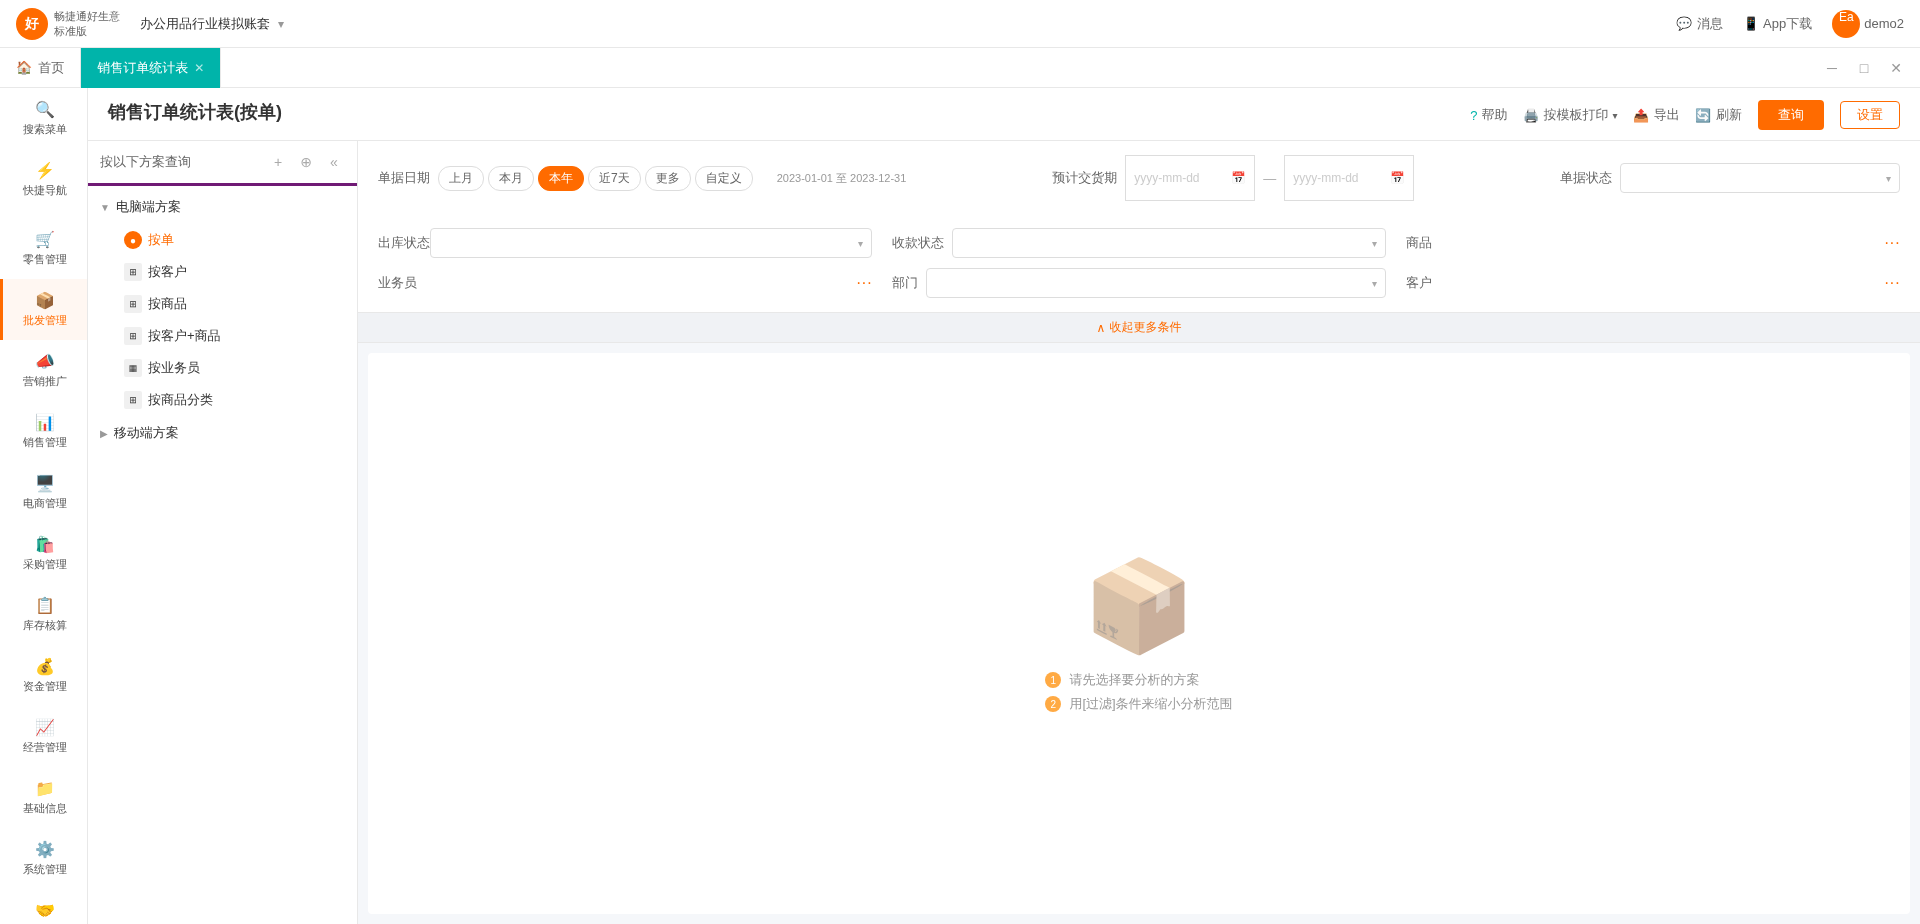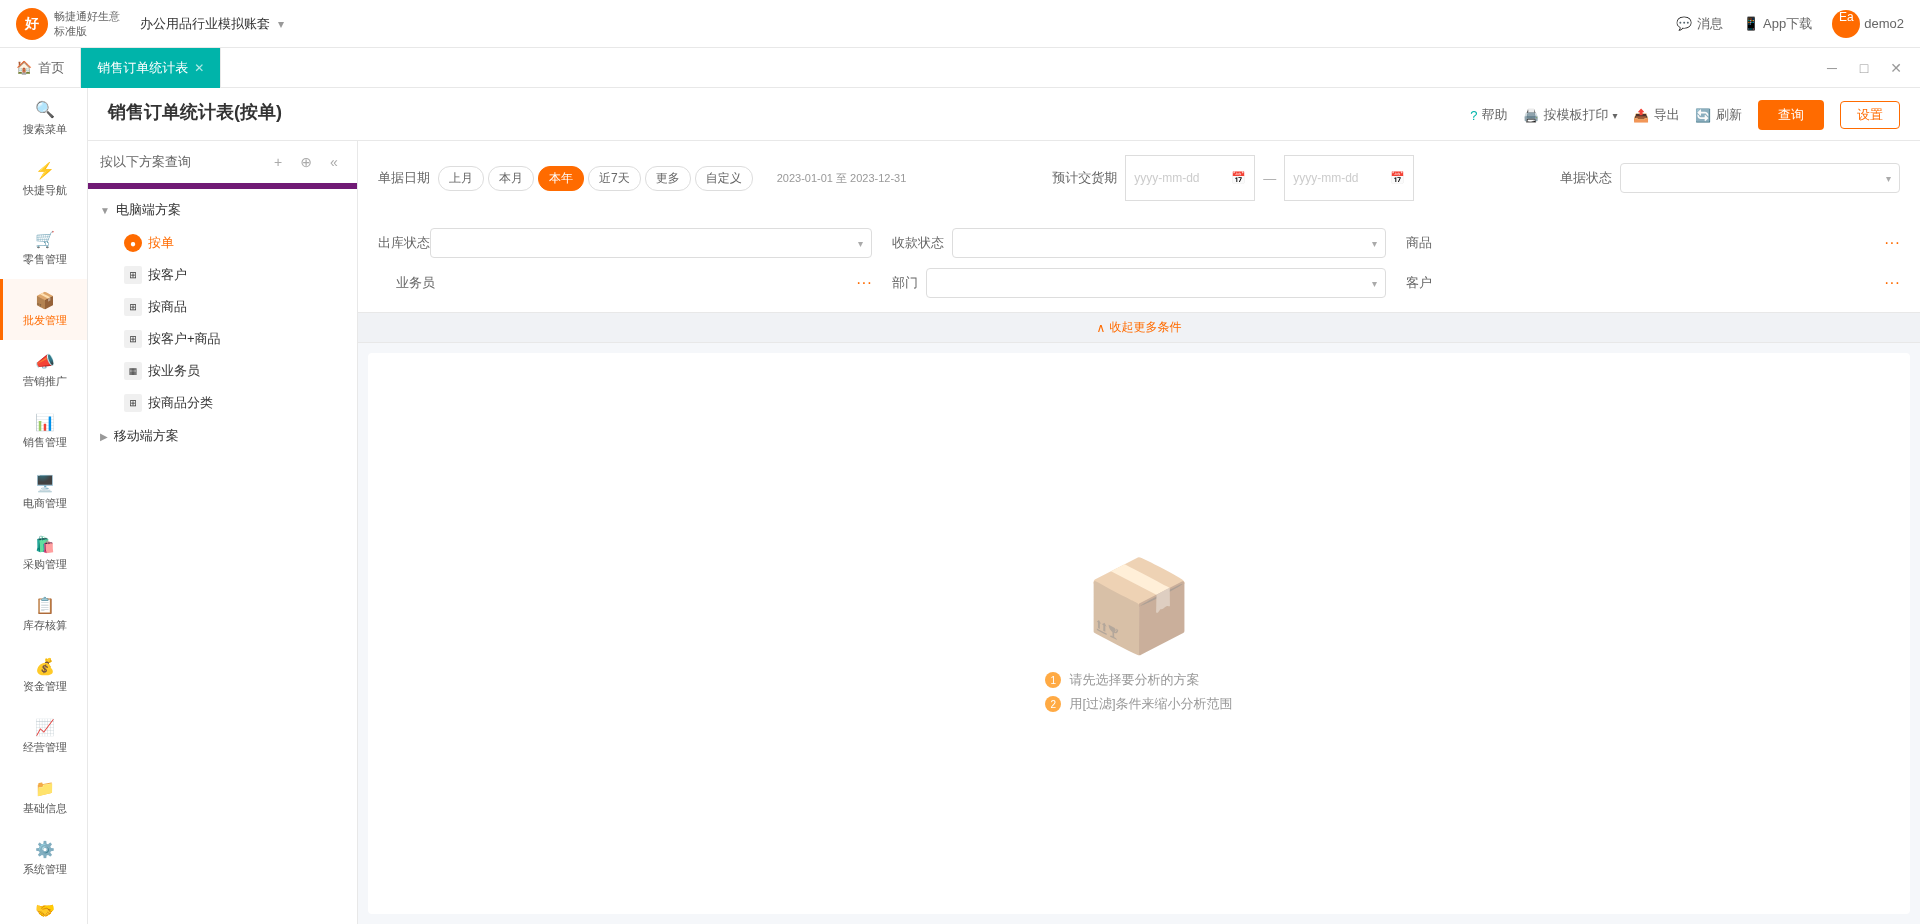--- a/index.html
+++ b/index.html
@@ -46,21 +46,21 @@
     .date-btn-group { display: flex; align-items: center; gap: 4px; }
     .date-btn { padding: 3px 10px; border-radius: 12px; border: 1px solid #ddd; font-size: 12px; cursor: pointer; color: #666; background: #fff; }
     .date-btn.active { background: #ff6b00; color: #fff; border-color: #ff6b00; }
     .filter-select { height: 30px; border: 1px solid #ddd; border-radius: 4px; padding: 0 8px; font-size: 12px; color: #333; background: #fff; min-width: 160px; display: flex; align-items: center; justify-content: space-between; cursor: pointer; }
     .filter-select-wide { min-width: 280px; }
     .filter-dots { color: #ff6b00; cursor: pointer; font-size: 16px; }
     .date-input { height: 46px; border: 1px solid #ddd; border-radius: 0; padding: 0 8px; font-size: 12px; color: #999; background: #fff; width: 130px; display: flex; align-items: center; gap: 4px; }
 
     
     .left-panel { width: 270px; background: #fff; border-right: 1px solid #e8e8e8; flex-shrink: 0; overflow-y: auto; }
-    .left-panel-header { padding: 10px 12px; display: flex; align-items: center; justify-content: space-between; border-bottom: 6px solid #701a75; }
+    .left-panel-header { padding: 10px 12px; display: flex; align-items: center; justify-content: space-between; border-bottom: 3px solid #701a75; }
     .left-panel-title { font-size: 13px; color: #666; }
     .left-panel-actions { display: flex; align-items: center; gap: 6px; }
     .lp-icon { width: 22px; height: 22px; display: flex; align-items: center; justify-content: center; cursor: pointer; color: #aaa; font-size: 14px; }
     .tree-section { padding: 4px 0; }
     .tree-item { display: flex; align-items: center; gap: 6px; padding: 8px 12px; cursor: pointer; font-size: 13px; color: #333; }
     .tree-item .expand-icon { color: #999; font-size: 10px; }
     .tree-sub-item { display: flex; align-items: center; gap: 6px; padding: 7px 12px 7px 36px; cursor: pointer; font-size: 13px; color: #333; }
 
     
     .right-panel { flex: 1; display: flex; flex-direction: column; overflow: hidden; }
@@ -334,21 +334,21 @@
             <div style="display:flex; align-items:center; gap:8px; flex:1;">
               <span style="color:#666;font-size:13px;white-space:nowrap;">商品</span>
               <div style="flex:1; display:flex; align-items:center; justify-content:flex-end;">
                 <span class="filter-dots">···</span>
               </div>
             </div>
           </div>
 
           <div style="display:flex; align-items:center; gap:20px;">
             <div style="display:flex; align-items:center; gap:8px; flex:1;">
-              <span style="color:#666;font-size:13px;white-space:nowrap;margin-left:18px;">业务员</span>
+              <span style="color:#666;font-size:13px;white-space:nowrap;">业务员</span>
               <div style="flex:1; display:flex; align-items:center; justify-content:flex-end;">
                 <span class="filter-dots">···</span>
               </div>
             </div>
             <div style="display:flex; align-items:center; gap:8px; flex:1;">
               <span style="color:#666;font-size:13px;white-space:nowrap;">部门</span>
               <div class="filter-select" style="flex:1;">
                 <span style="color:#ccc;font-size:12px;"></span>
                 <span class="chevron-down">▾</span>
               </div>

